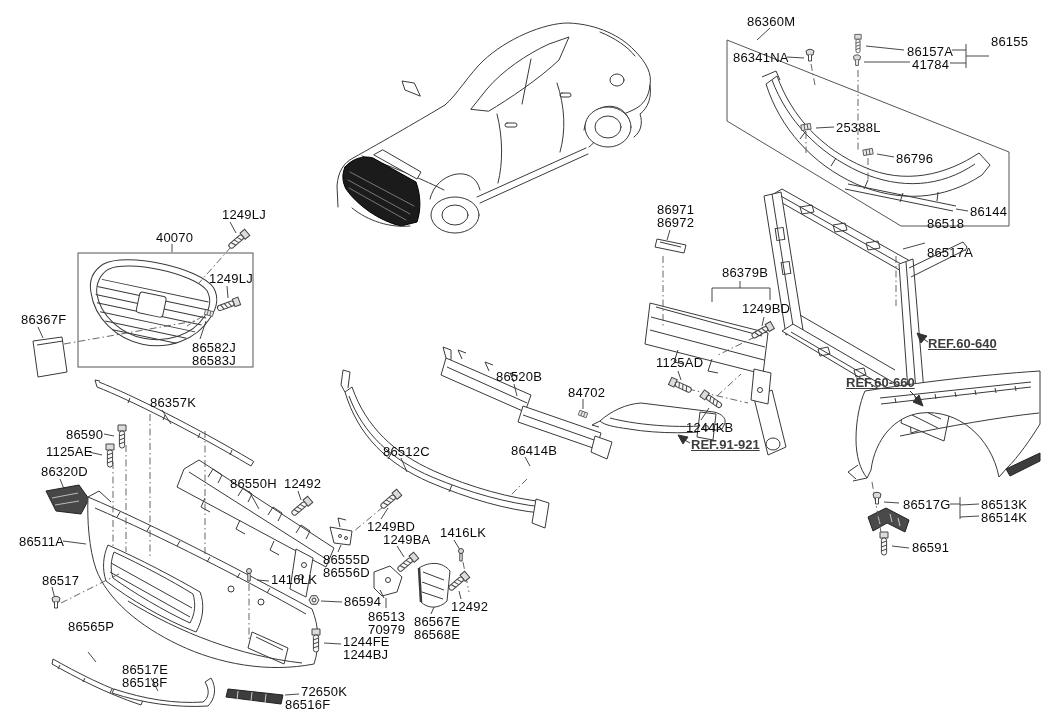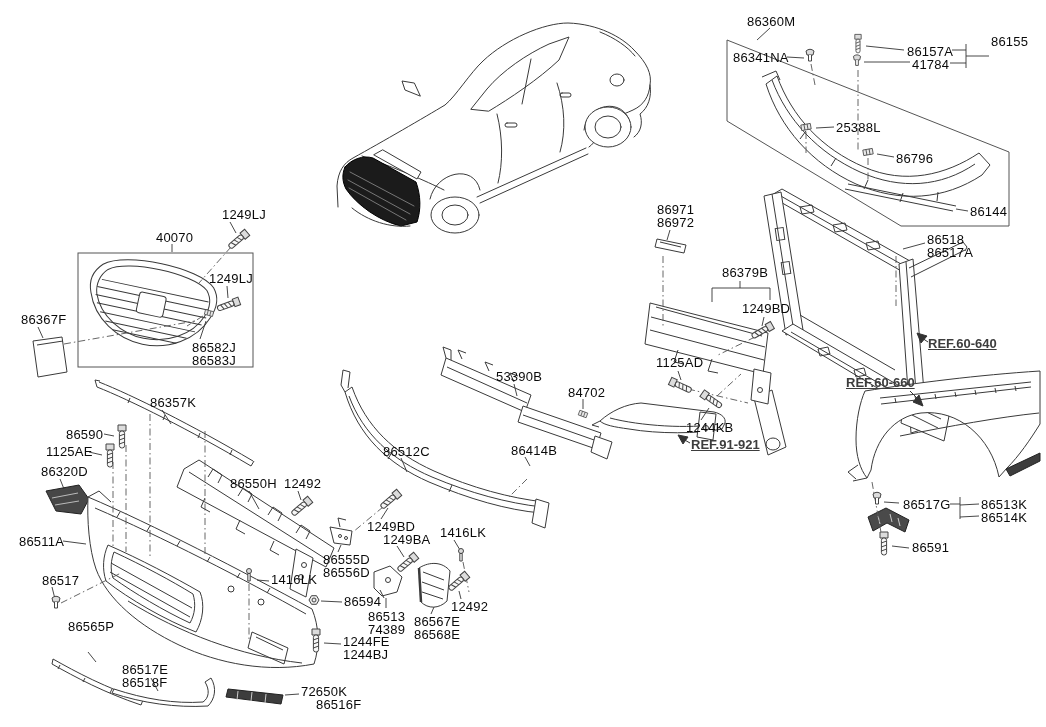--- a/index.html
+++ b/index.html
@@ -339,63 +339,63 @@
   <div class="lbl" style="left:747px;top:15px">86360M</div>
   <div class="lbl" style="left:733px;top:51px">86341NA</div>
   <div class="lbl" style="left:907px;top:45px">86157A</div>
   <div class="lbl" style="left:912px;top:58px">41784</div>
   <div class="lbl" style="left:991px;top:35px">86155</div>
   <div class="lbl" style="left:836px;top:121px">25388L</div>
   <div class="lbl" style="left:896px;top:152px">86796</div>
   <div class="lbl" style="left:970px;top:205px">86144</div>
   <div class="lbl" style="left:657px;top:203px">86971</div>
   <div class="lbl" style="left:657px;top:216px">86972</div>
-  <div class="lbl" style="left:927px;top:233px">86518</div>
+  <div class="lbl" style="left:927px;top:217px">86518</div>
   <div class="lbl" style="left:927px;top:246px">86517A</div>
   <div class="lbl" style="left:722px;top:266px">86379B</div>
   <div class="lbl" style="left:742px;top:302px">1249BD</div>
   <div class="lbl" style="left:656px;top:356px">1125AD</div>
   <div class="lbl" style="left:686px;top:421px">1244KB</div>
   <div class="lbl" style="left:222px;top:208px">1249LJ</div>
   <div class="lbl" style="left:156px;top:231px">40070</div>
   <div class="lbl" style="left:209px;top:272px">1249LJ</div>
   <div class="lbl" style="left:21px;top:313px">86367F</div>
   <div class="lbl" style="left:192px;top:341px">86582J</div>
   <div class="lbl" style="left:192px;top:354px">86583J</div>
-  <div class="lbl" style="left:496px;top:370px">53390B</div>
+  <div class="lbl" style="left:496px;top:370px">86520B</div>
   <div class="lbl" style="left:568px;top:386px">84702</div>
   <div class="lbl" style="left:511px;top:444px">86414B</div>
   <div class="lbl" style="left:150px;top:396px">86357K</div>
   <div class="lbl" style="left:66px;top:428px">86590</div>
   <div class="lbl" style="left:46px;top:445px">1125AE</div>
   <div class="lbl" style="left:41px;top:465px">86320D</div>
   <div class="lbl" style="left:230px;top:477px">86550H</div>
   <div class="lbl" style="left:284px;top:477px">12492</div>
   <div class="lbl" style="left:383px;top:445px">86512C</div>
   <div class="lbl" style="left:19px;top:535px">86511A</div>
   <div class="lbl" style="left:367px;top:520px">1249BD</div>
   <div class="lbl" style="left:383px;top:533px">1249BA</div>
   <div class="lbl" style="left:440px;top:526px">1416LK</div>
   <div class="lbl" style="left:323px;top:553px">86555D</div>
   <div class="lbl" style="left:323px;top:566px">86556D</div>
   <div class="lbl" style="left:42px;top:574px">86517</div>
   <div class="lbl" style="left:271px;top:573px">1416LK</div>
   <div class="lbl" style="left:344px;top:595px">86594</div>
   <div class="lbl" style="left:368px;top:610px">86513</div>
-  <div class="lbl" style="left:368px;top:623px">74389</div>
+  <div class="lbl" style="left:368px;top:623px">70979</div>
   <div class="lbl" style="left:414px;top:615px">86567E</div>
   <div class="lbl" style="left:414px;top:628px">86568E</div>
   <div class="lbl" style="left:451px;top:600px">12492</div>
   <div class="lbl" style="left:343px;top:635px">1244FE</div>
   <div class="lbl" style="left:343px;top:648px">1244BJ</div>
   <div class="lbl" style="left:68px;top:620px">86565P</div>
   <div class="lbl" style="left:122px;top:663px">86517E</div>
   <div class="lbl" style="left:122px;top:676px">86518F</div>
   <div class="lbl" style="left:301px;top:685px">72650K</div>
-  <div class="lbl" style="left:316px;top:698px">86516F</div>
+  <div class="lbl" style="left:285px;top:698px">86516F</div>
   <div class="lbl" style="left:903px;top:498px">86517G</div>
   <div class="lbl" style="left:981px;top:498px">86513K</div>
   <div class="lbl" style="left:981px;top:511px">86514K</div>
   <div class="lbl" style="left:912px;top:541px">86591</div>
 
   <a class="ref" style="left:928px;top:337px">REF.60-640</a>
   <a class="ref" style="left:846px;top:376px">REF.60-660</a>
   <a class="ref" style="left:691px;top:438px">REF.91-921</a>
 </div>
 </div>

